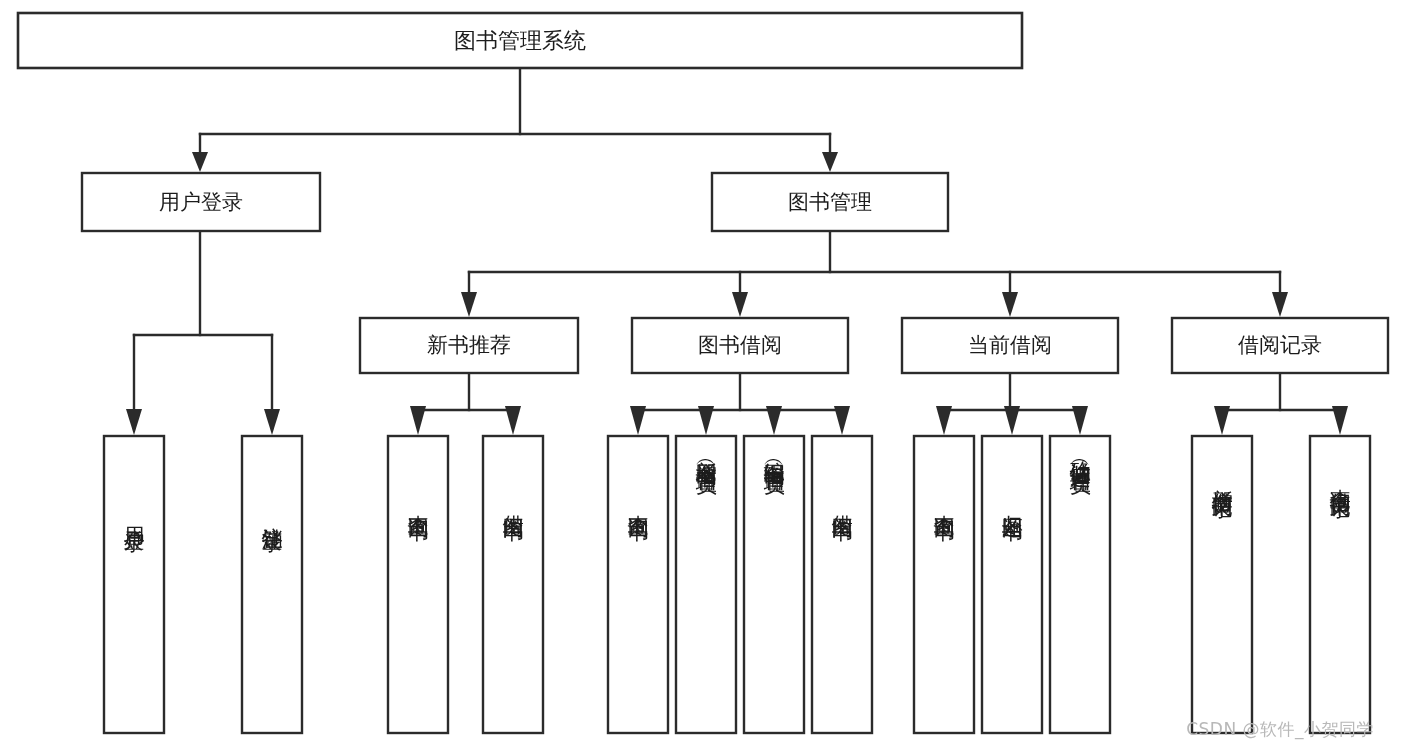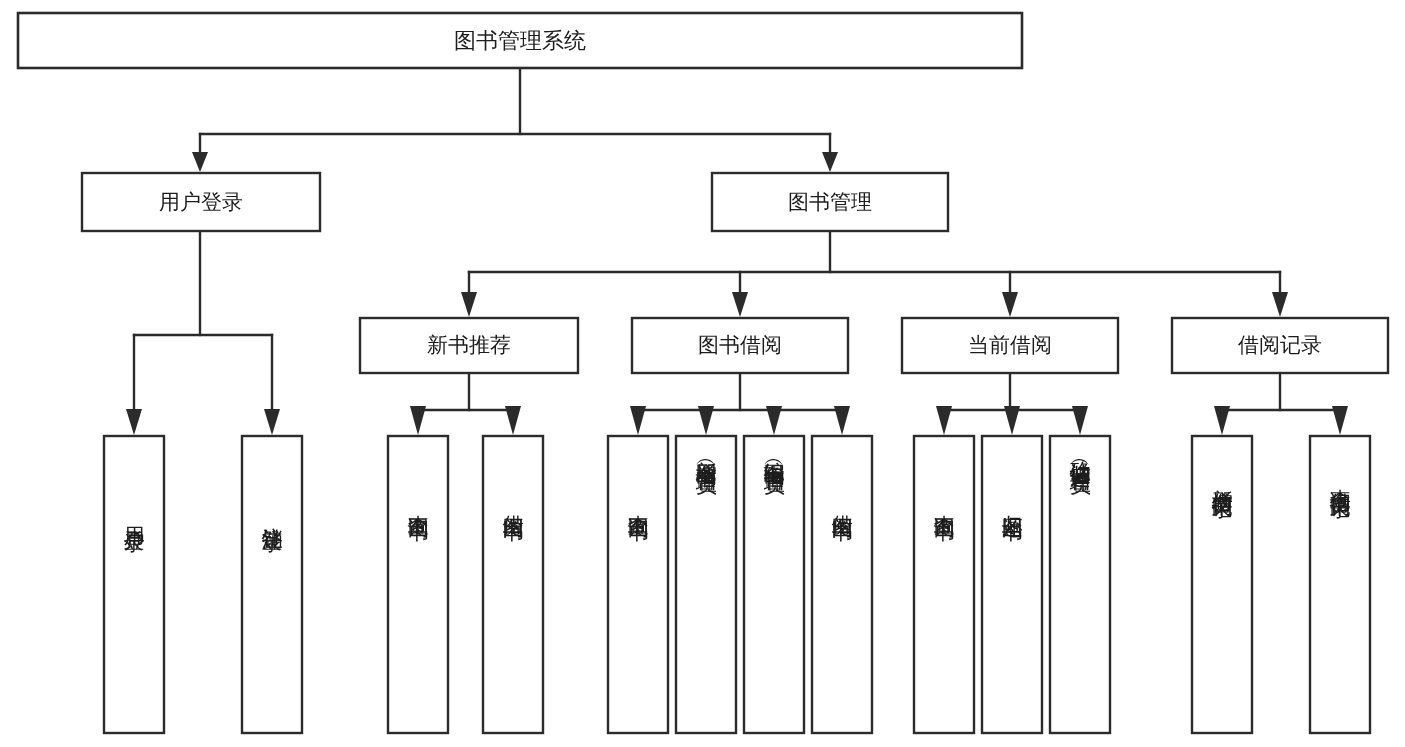--- a/index.html
+++ b/index.html
@@ -238,13 +238,14 @@
   <div class="leaf-label-wrap" style="left:1050px; top:436px; width:60px; height:297px;">
     <span class="leaf-label" style="margin-top:8px;">确认归还（管理员）</span>
   </div>
   <div class="leaf-label-wrap" style="left:1192px; top:436px; width:60px; height:297px;">
     <span class="leaf-label" style="margin-top:36px;">新增借阅记录</span>
   </div>
   <div class="leaf-label-wrap" style="left:1310px; top:436px; width:60px; height:297px;">
     <span class="leaf-label" style="margin-top:36px;">查询借阅记录</span>
   </div>
 
+  <div class="watermark">CSDN @软件_小贺同学</div>
 </div>
 
 </body></html>

